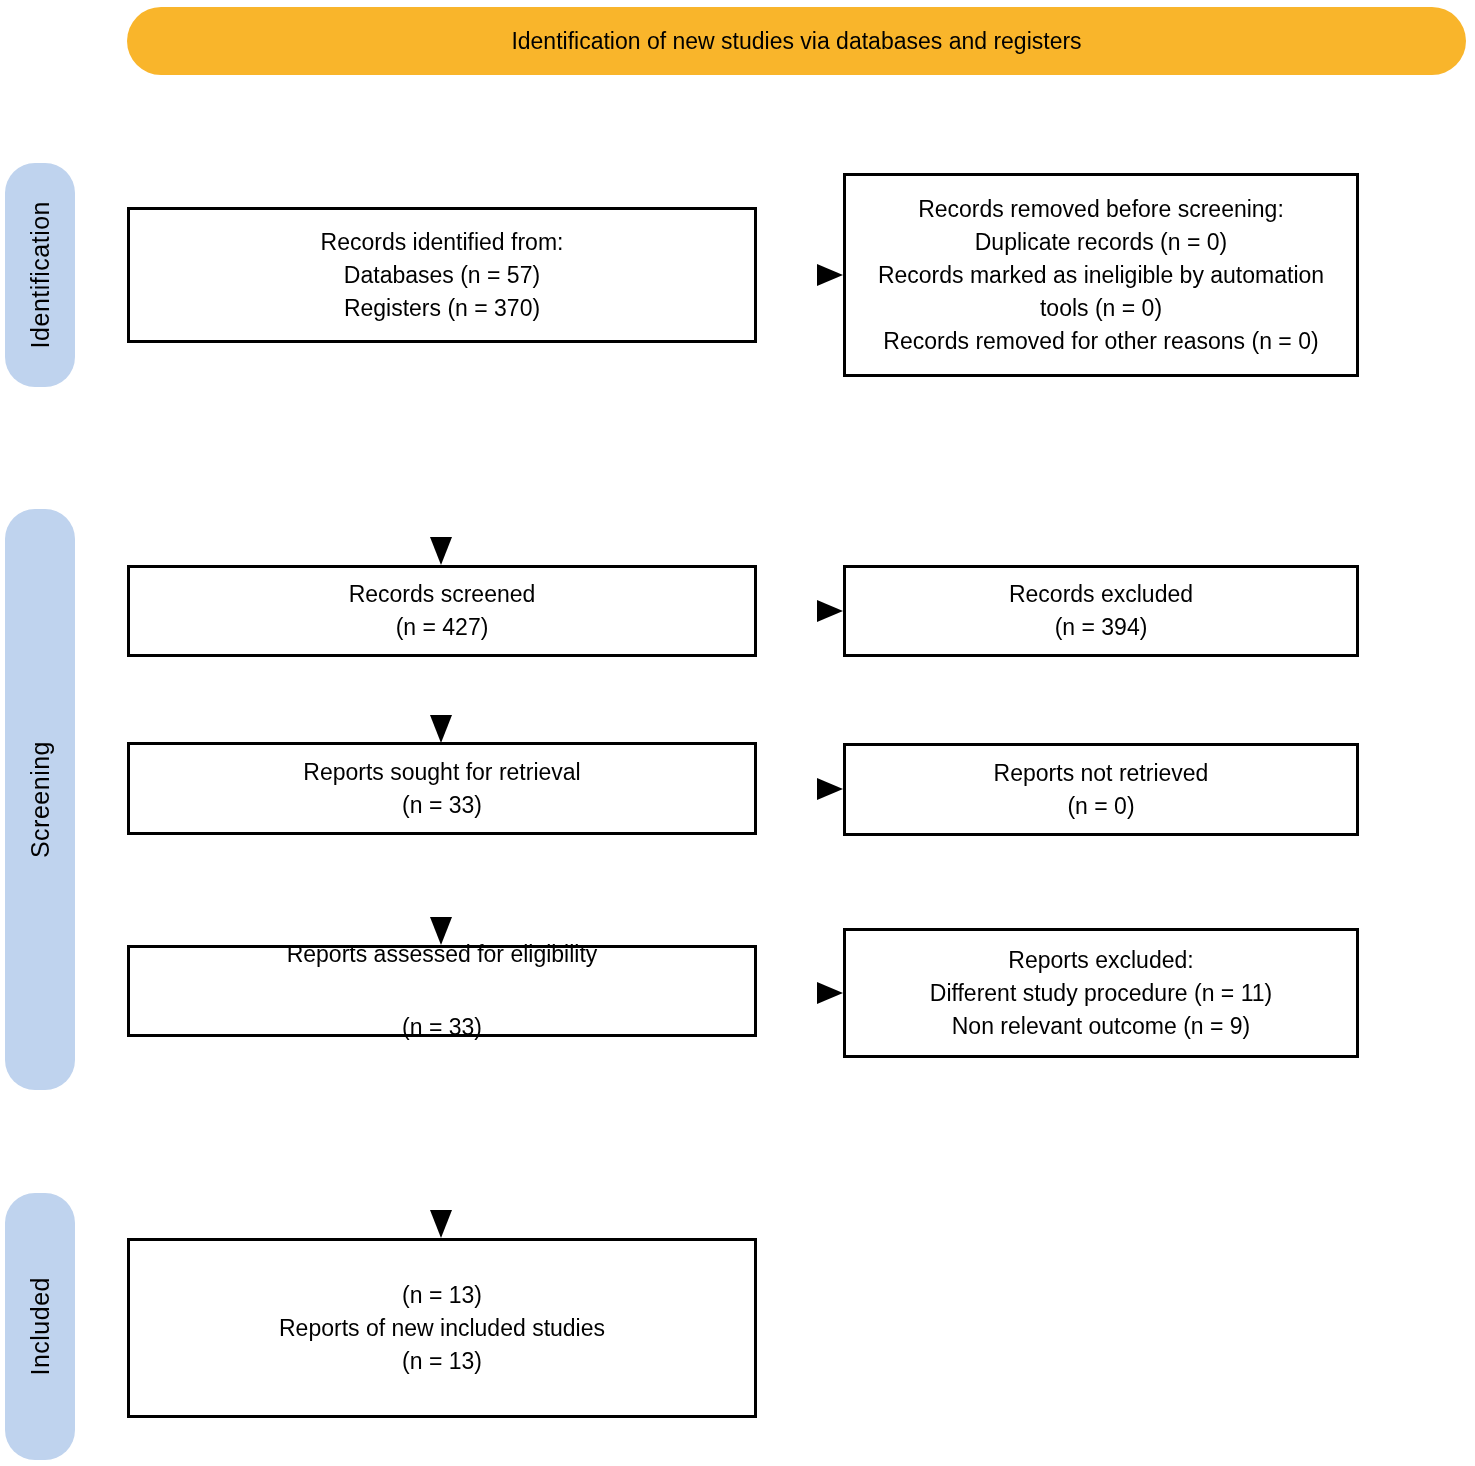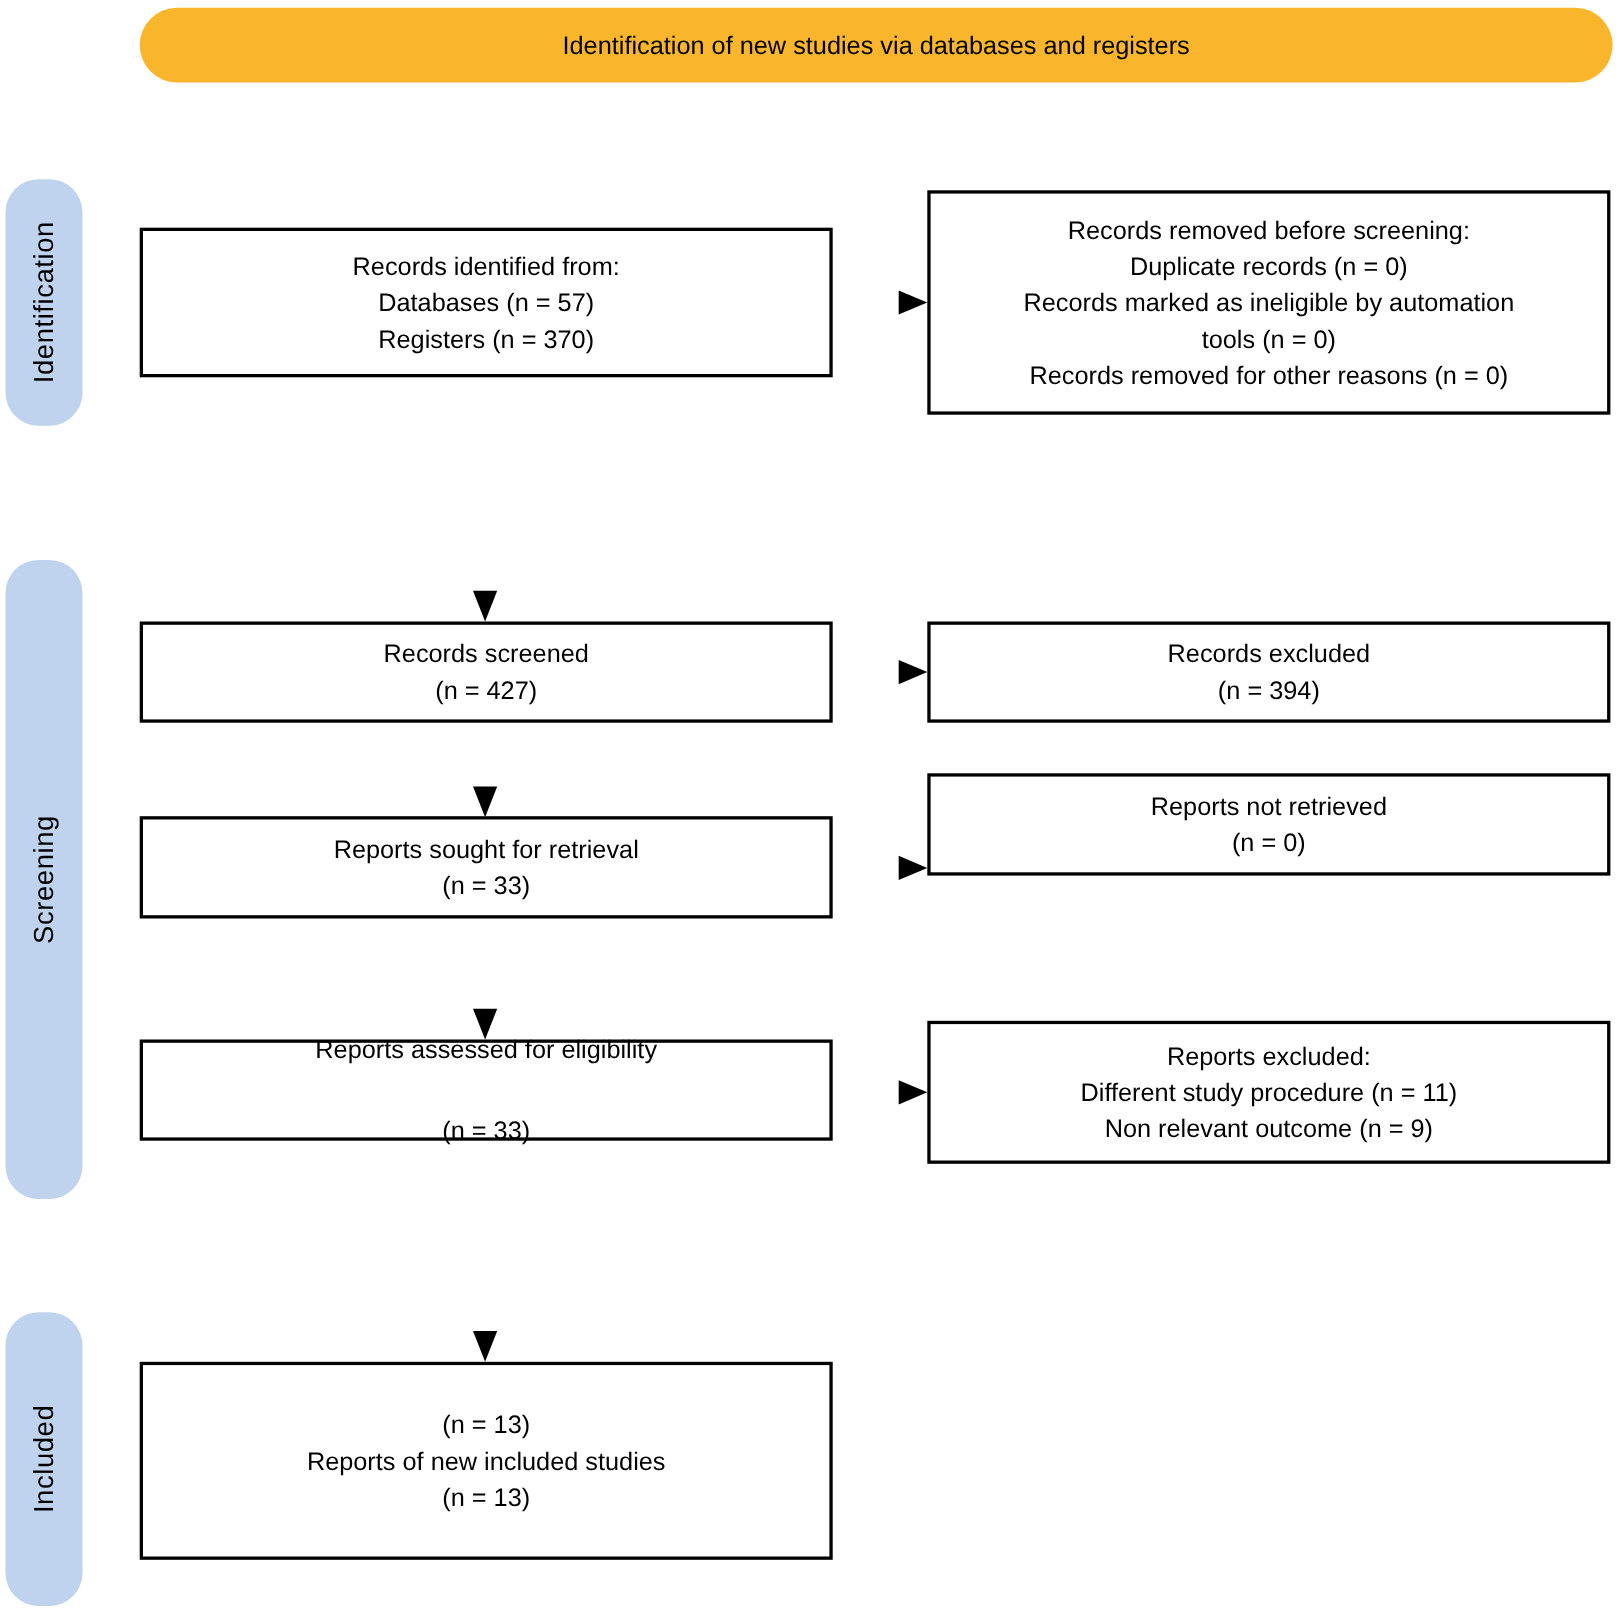--- a/index.html
+++ b/index.html
@@ -45,27 +45,27 @@
     border: 3px solid #000000;
     background: #ffffff;
     box-sizing: border-box;
     display: flex; flex-direction: column;
     align-items: center; justify-content: center;
     text-align: center;
     font-size: 23px;
     line-height: 33px;
   }
   .b-left  { left: 127px; width: 630px; }
-  .b-right { left: 843px; width: 621px; }
+  .b-right { left: 843px; width: 516px; }
   .b1 { top: 207px;  height: 136px; }
   .r1 { top: 173px;  height: 204px; }
   .b2 { top: 565px;  height: 92px; }
   .r2 { top: 565px;  height: 92px; }
   .b3 { top: 742px;  height: 93px; }
-  .r3 { top: 703px;  height: 93px; }
+  .r3 { top: 743px;  height: 93px; }
   .b4 { top: 945px;  height: 92px; gap: 40px; }
   .r4 { top: 928px;  height: 130px; text-align: right; }
   .b5 { top: 1238px; height: 180px; }
   .arrow-down {
     position: absolute;
     width: 0; height: 0;
     border-left: 11px solid transparent;
     border-right: 11px solid transparent;
     border-top: 28px solid #000000;
     left: 430px;

